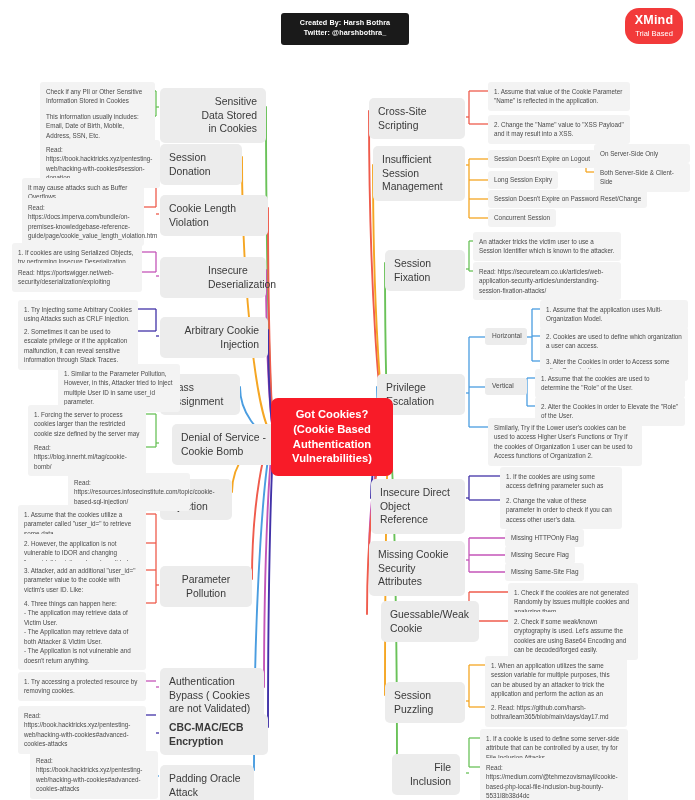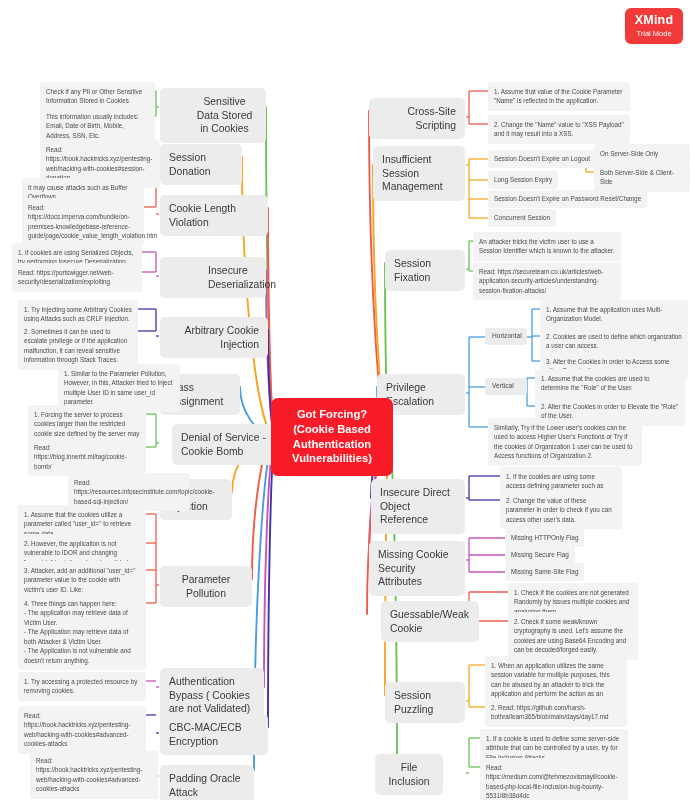--- a/index.html
+++ b/index.html
@@ -36,21 +36,21 @@
     line-height: 1.45;
     text-align: center;
     letter-spacing: .1px;
   }
   .xmind {
     position: absolute;
     right: 12px; top: 8px;
     width: 58px;
     background: #f23a3a;
     color: #fff;
-    border-radius: 6px;
+    border-radius: 14px;
     padding: 5px 4px 6px 4px;
     text-align: center;
     line-height: 1.25;
   }
   .xmind .x1 { font-size: 12.5px; font-weight: bold; letter-spacing: .2px; }
   .xmind .x2 { font-size: 7.5px; }
 
   
   .node {
     position: absolute;
@@ -224,30 +224,34 @@
       <path d="M 469 707 L 485 707" stroke="#f5a623" stroke-width="1.3" fill="none"></path>
       <path d="M 466 701 L 469 701" stroke="#f5a623" stroke-width="1.3" fill="none"></path>
       <path d="M 469 665 L 469 707" stroke="#f5a623" stroke-width="1.3" fill="none"></path>
       <path d="M 389 436 C 393 436 397 601.5 397 767" stroke="#6ac259" stroke-width="1.9" fill="none" stroke-linecap="round"></path>
       <path d="M 469 738 L 480 738" stroke="#6ac259" stroke-width="1.3" fill="none"></path>
       <path d="M 469 767 L 480 767" stroke="#6ac259" stroke-width="1.3" fill="none"></path>
       <path d="M 466 773 L 469 773" stroke="#6ac259" stroke-width="1.3" fill="none"></path>
       <path d="M 469 738 L 469 767" stroke="#6ac259" stroke-width="1.3" fill="none"></path>
     </svg>
 
+  <div class="credit">
+    <div>Created By: Harsh Bothra</div>
+    <div>Twitter: @harshbothra_</div>
+  </div>
 
   <div class="xmind">
     <div class="x1">XMind</div>
-    <div class="x2">Trial Mode</div>
+    <div class="x2">Trial Based</div>
   </div>
 
-  <div id="center">Got Forcing? (Cookie Based Authentication Vulnerabilities)</div>
+  <div id="center">Got Cookies? (Cookie Based Authentication Vulnerabilities)</div>
 
   <div id="nodes">
-      <div class="node topic" style="left: 160px; top: 88px; width: 106px; text-align: center; padding-left: 32px;">Sensitive Data Stored in Cookies</div>
+      <div class="node topic" style="left: 160px; top: 88px; width: 106px; text-align: right; padding-left: 32px;">Sensitive Data Stored in Cookies</div>
       <div class="node leaf" style="left: 40px; top: 82px; width: 115px; white-space: pre-line;">Check if any PII or Other Sensitive Information Stored in Cookies</div>
       <div class="node leaf" style="left: 40px; top: 107px; width: 115px; white-space: pre-line;">This information usually includes: Email, Date of Birth, Mobile, Address, SSN, Etc.</div>
       <div class="node topic" style="left: 160px; top: 144px; width: 82px; text-align: left;">Session Donation</div>
       <div class="node leaf" style="left: 40px; top: 140px; width: 120px; white-space: pre-line;">Read: https://book.hacktricks.xyz/pentesting-web/hacking-with-cookies#session-donation</div>
       <div class="node topic" style="left: 160px; top: 195px; width: 108px; text-align: left;">Cookie Length Violation</div>
       <div class="node leaf" style="left: 22px; top: 178px; width: 122px; white-space: pre-line;">It may cause attacks such as Buffer Overflows</div>
       <div class="node leaf" style="left: 22px; top: 198px; width: 122px; white-space: pre-line;">Read: https://docs.imperva.com/bundle/on-premises-knowledgebase-reference-guide/page/cookie_value_length_violation.htm</div>
       <div class="node topic" style="left: 160px; top: 257px; width: 106px; text-align: left; padding-left: 48px;">Insecure Deserialization</div>
       <div class="node leaf" style="left: 12px; top: 243px; width: 130px; white-space: pre-line;">1. If cookies are using Serialized Objects, try performing Insecure Deserialization Checks.</div>
       <div class="node leaf" style="left: 12px; top: 263px; width: 130px; white-space: pre-line;">Read: https://portswigger.net/web-security/deserialization/exploiting</div>
@@ -264,25 +268,25 @@
       <div class="node topic" style="left: 160px; top: 566px; width: 92px; text-align: center;">Parameter Pollution</div>
       <div class="node leaf" style="left: 18px; top: 505px; width: 128px; white-space: pre-line;">1. Assume that the cookies utilize a parameter called "user_id=" to retrieve some data.</div>
       <div class="node leaf" style="left: 18px; top: 534px; width: 128px; white-space: pre-line;">2. However, the application is not vulnerable to IDOR and changing "user_id=" to victim value, doesn't help out.</div>
       <div class="node leaf" style="left: 18px; top: 561px; width: 128px; white-space: pre-line;">3. Attacker, add an additional "user_id=" parameter value to the cookie with victim's user ID. Like: "user_id=attacker&amp;user_id=victim"</div>
       <div class="node leaf" style="left: 18px; top: 594px; width: 128px; white-space: pre-line;">4. Three things can happen here:
 - The application may retrieve data of Victim User.
 - The Application may retrieve data of both Attacker &amp; Victim User.
 - The Application is not vulnerable and doesn't return anything.</div>
       <div class="node topic" style="left: 160px; top: 668px; width: 104px; text-align: left;">Authentication Bypass ( Cookies are not Validated)</div>
       <div class="node leaf" style="left: 18px; top: 672px; width: 128px; white-space: pre-line;">1. Try accessing a protected resource by removing cookies.</div>
-      <div class="node topic" style="left: 160px; top: 714px; width: 108px; text-align: left;">CBC-MAC/ECB Encryption</div>
+      <div class="node topic" style="left: 160px; top: 714px; width: 108px; text-align: left; font-weight: bold;">CBC-MAC/ECB Encryption</div>
       <div class="node leaf" style="left: 18px; top: 706px; width: 128px; white-space: pre-line;">Read: https://book.hacktricks.xyz/pentesting-web/hacking-with-cookies#advanced-cookies-attacks</div>
       <div class="node topic" style="left: 160px; top: 757px; width: 94px; text-align: left; margin-top: 8px;">Padding Oracle Attack</div>
       <div class="node leaf" style="left: 30px; top: 751px; width: 128px; white-space: pre-line;">Read: https://book.hacktricks.xyz/pentesting-web/hacking-with-cookies#advanced-cookies-attacks</div>
-      <div class="node topic" style="left: 369px; top: 98px; width: 96px; text-align: right;">Cross-Site Scripting</div>
+      <div class="node topic" style="left: 369px; top: 98px; width: 96px; text-align: left;">Cross-Site Scripting</div>
       <div class="node leaf" style="left: 488px; top: 82px; width: 142px; white-space: pre-line;">1. Assume that value of the Cookie Parameter "Name" is reflected in the application.</div>
       <div class="node leaf" style="left: 488px; top: 115px; width: 142px; white-space: pre-line;">2. Change the "Name" value to "XSS Payload" and it may result into a XSS.</div>
       <div class="node topic" style="left: 373px; top: 146px; width: 92px; text-align: left;">Insufficient Session Management</div>
       <div class="node leaf chip" style="left: 488px; top: 150px; width: auto; white-space: pre-line;">Session Doesn't Expire on Logout</div>
       <div class="node leaf" style="left: 594px; top: 144px; width: 96px;">On Server-Side Only</div>
       <div class="node leaf" style="left: 594px; top: 163px; width: 96px;">Both Server-Side &amp; Client-Side</div>
       <div class="node leaf chip" style="left: 488px; top: 171px; width: auto; white-space: pre-line;">Long Session Expiry</div>
       <div class="node leaf chip" style="left: 488px; top: 190px; width: auto; white-space: pre-line;">Session Doesn't Expire on Password Reset/Change</div>
       <div class="node leaf chip" style="left: 488px; top: 209px; width: auto; white-space: pre-line;">Concurrent Session</div>
       <div class="node topic" style="left: 385px; top: 250px; width: 80px; text-align: left;">Session Fixation</div>
@@ -303,17 +307,17 @@
       <div class="node topic" style="left: 369px; top: 541px; width: 96px; text-align: left;">Missing Cookie Security Attributes</div>
       <div class="node leaf chip" style="left: 505px; top: 529px; width: auto; white-space: pre-line;">Missing HTTPOnly Flag</div>
       <div class="node leaf chip" style="left: 505px; top: 546px; width: auto; white-space: pre-line;">Missing Secure Flag</div>
       <div class="node leaf chip" style="left: 505px; top: 563px; width: auto; white-space: pre-line;">Missing Same-Site Flag</div>
       <div class="node topic" style="left: 381px; top: 601px; width: 98px; text-align: left;">Guessable/Weak Cookie</div>
       <div class="node leaf" style="left: 508px; top: 583px; width: 130px; white-space: pre-line;">1. Check if the cookies are not generated Randomly by issues multiple cookies and analyzing them.</div>
       <div class="node leaf" style="left: 508px; top: 612px; width: 130px; white-space: pre-line;">2. Check if some weak/known cryptography is used. Let's assume the cookies are using Base64 Encoding and can be decoded/forged easily.</div>
       <div class="node topic" style="left: 385px; top: 682px; width: 80px; text-align: left;">Session Puzzling</div>
       <div class="node leaf" style="left: 485px; top: 656px; width: 142px; white-space: pre-line;">1. When an application utilizes the same session variable for multiple purposes, this can be abused by an attacker to trick the application and perform the action as an authenticated or privileged user.</div>
       <div class="node leaf" style="left: 485px; top: 698px; width: 142px; white-space: pre-line;">2. Read: https://github.com/harsh-bothra/learn365/blob/main/days/day17.md</div>
-      <div class="node topic" style="left: 375px; top: 754px; width: 68px; text-align: center;">File Inclusion</div>
+      <div class="node topic" style="left: 392px; top: 754px; width: 68px; text-align: right;">File Inclusion</div>
       <div class="node leaf" style="left: 480px; top: 729px; width: 148px; white-space: pre-line;">1. If a cookie is used to define some server-side attribute that can be controlled by a user, try for File Inclusion Attacks.</div>
       <div class="node leaf" style="left: 480px; top: 758px; width: 148px; white-space: pre-line;">Read: https://medium.com/@tehmezovismayil/cookie-based-php-local-file-inclusion-bug-bounty-5531I8b38d4dc</div>
     </div>
 </div>
 
 </body></html>

